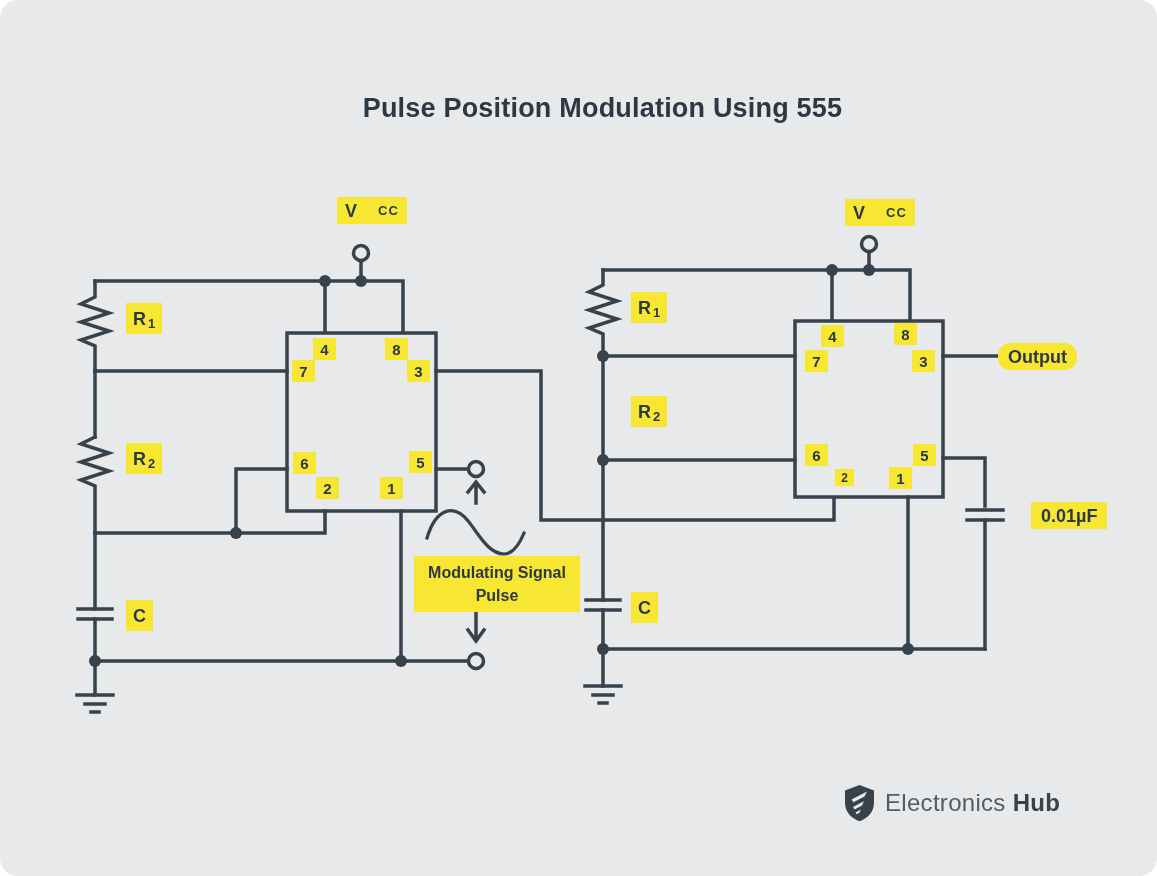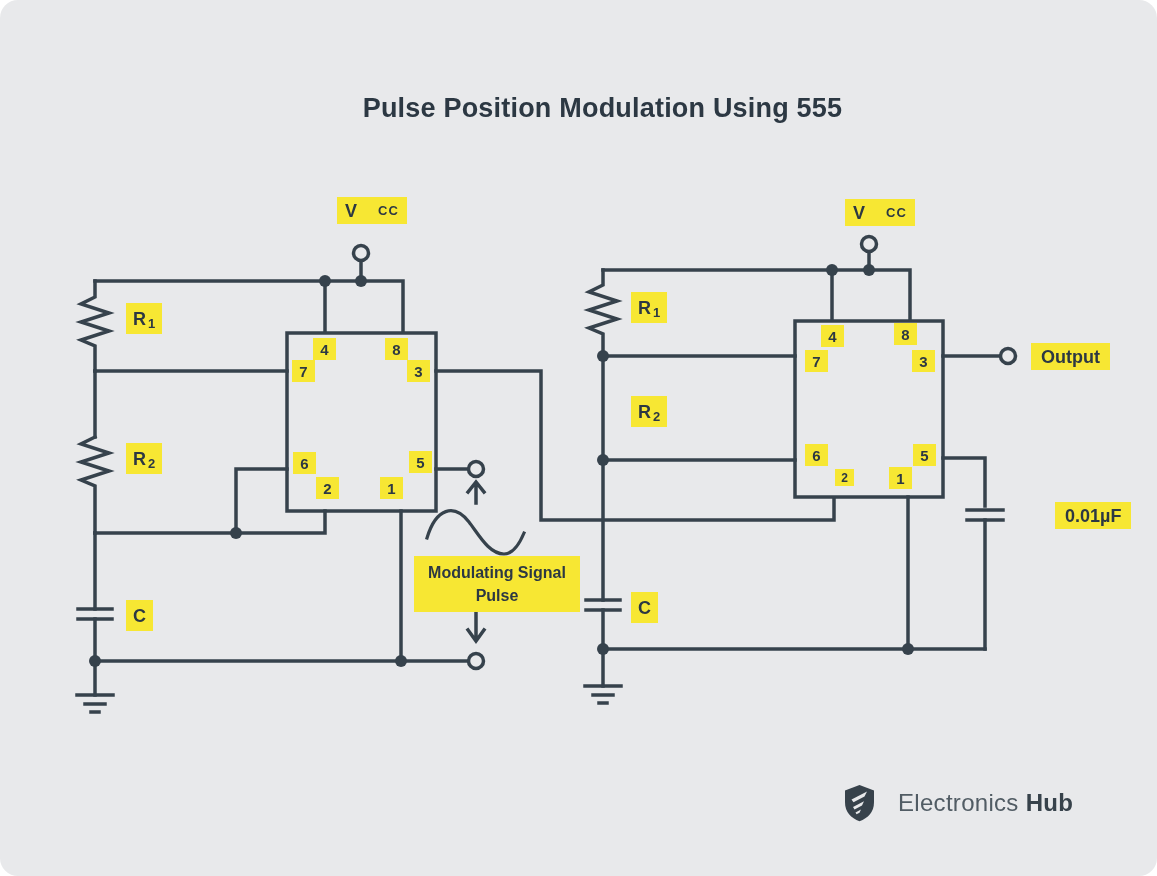--- a/index.html
+++ b/index.html
@@ -25,21 +25,21 @@
   .pin-sm{width:19px;height:17px;font-size:12px;}
   .vcc{height:27px;padding:0 8px;font-size:18px;letter-spacing:1px;}
   .vcc .sub{font-size:13px;margin-left:20px;}
   .comp{height:31px;padding:0 7px;font-size:18px;}
   .comp .sub{font-size:13px;position:relative;top:5px;margin-left:2px;}
   .tag{height:27px;padding:0 10px;font-size:18px;}
   .modsig{width:166px;padding:5px 12px;font-size:16px;text-align:center;
     flex-direction:column;line-height:1.45;}
   
   .brand{position:absolute;left:843px;top:784px;display:flex;
-    align-items:center;gap:22px;}
+    align-items:center;gap:9px;}
   .brand-text{font-size:24px;color:#515c64;letter-spacing:.3px;}
   .brand-text b{color:#37424b;font-weight:bold;}
 </style>
 </head>
 <body>
 
 <div class="canvas">
 
   <div class="title">Pulse Position Modulation Using 555</div>
 
@@ -177,22 +177,22 @@
     <span>C</span>
   </div>
   <div class="lbl pin" style="left:821px;top:325px;">4</div>
   <div class="lbl pin" style="left:894px;top:323px;">8</div>
   <div class="lbl pin" style="left:805px;top:350px;">7</div>
   <div class="lbl pin" style="left:912px;top:350px;">3</div>
   <div class="lbl pin" style="left:805px;top:444px;">6</div>
   <div class="lbl pin" style="left:913px;top:444px;">5</div>
   <div class="lbl pin-sm lbl" style="left:835px;top:469px;">2</div>
   <div class="lbl pin" style="left:889px;top:467px;">1</div>
-  <div class="lbl tag" style="left:1031px;top:343px;">Output</div>
-  <div class="lbl tag" style="left:1055px;top:502px;">0.01µF</div>
+  <div class="lbl tag" style="left:998px;top:343px;border-radius:12px;">Output</div>
+  <div class="lbl tag" style="left:1031px;top:502px;">0.01µF</div>
 
   <div class="brand">
     <svg width="33" height="38" viewBox="0 0 33 38">
       <path d="M16.5,1 L31,6.5 V18 C31,28.5 25,34 16.5,37.2 C8,34 2,28.5 2,18 V6.5 Z" fill="#37424b"></path>
       <path d="M8.5,15.5 L24,7.5 L21.5,12.5 L10.5,18.2 Z" fill="#e8e9eb"></path>
       <path d="M10,23 L21,17.3 L19,21.5 L11.5,25.5 Z" fill="#e8e9eb"></path>
       <path d="M12.5,28.5 L18,25.6 L16.5,28.8 L13.5,30.3 Z" fill="#e8e9eb"></path>
     </svg>
     <div class="brand-text"><span>Electronics</span>&nbsp;<b>Hub</b></div>
   </div>

